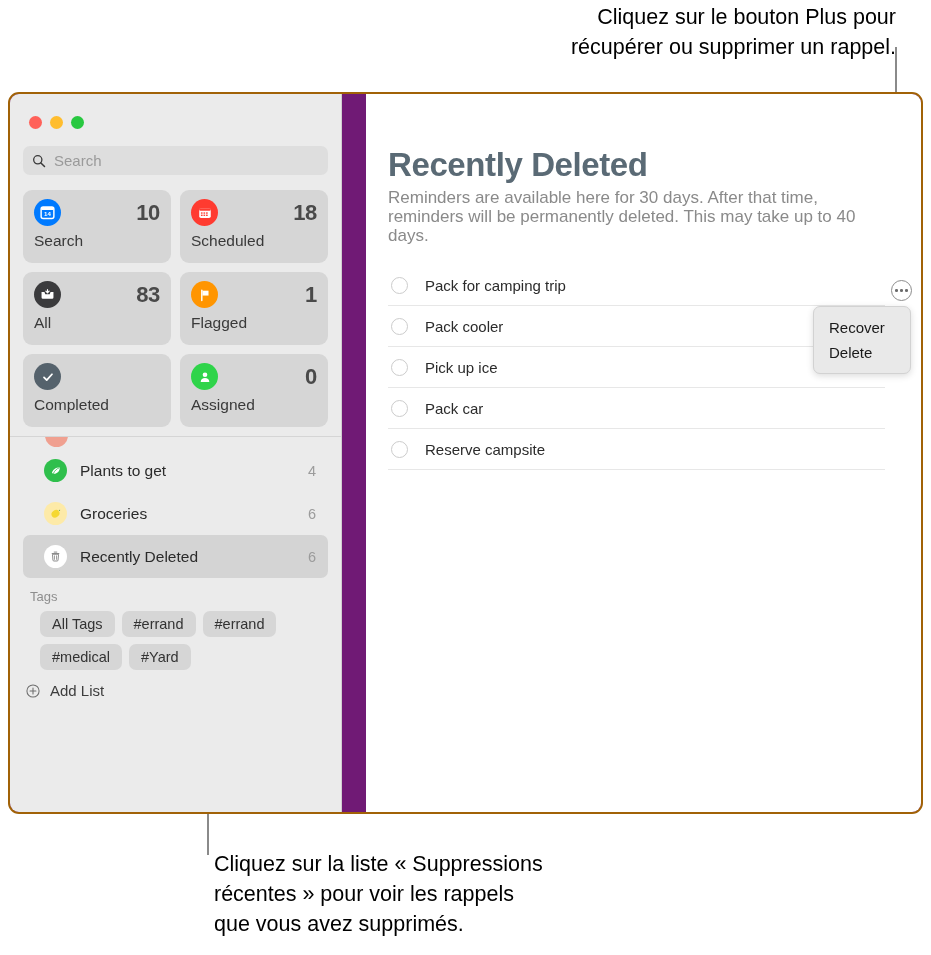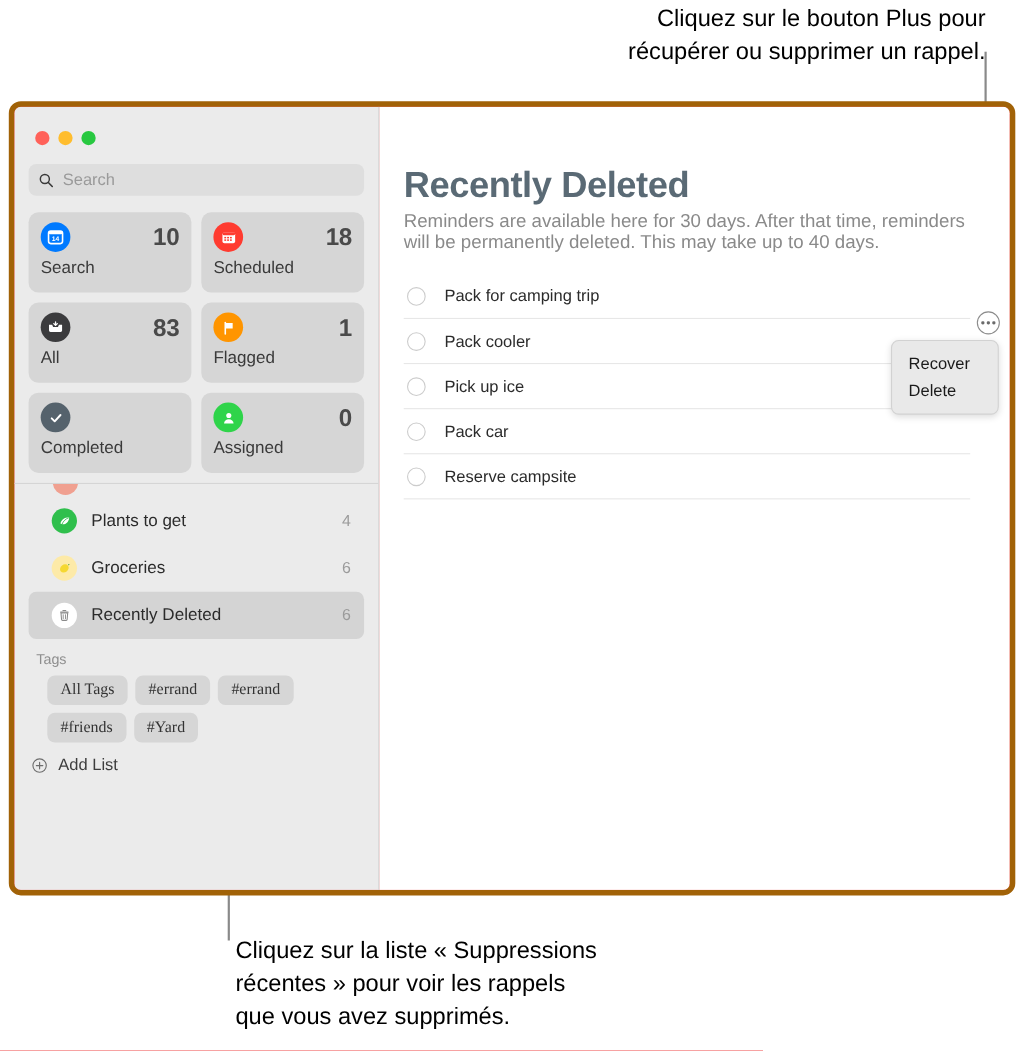--- a/index.html
+++ b/index.html
@@ -40,25 +40,26 @@
   #callout-line-top   { left: 895px; top: 47px;  height: 233px; }
   #callout-line-bottom{ left: 207px; top: 648px; height: 207px; }
 
   
   #app-window {
     position: absolute;
     left: 8px;
     top: 92px;
     width: 915px;
     height: 722px;
-    background: #ef4444;
-    border: 5px solid #a16207;
+    background: #701a75;
+    border: 2px solid #a16207;
     border-radius: 11px;
     overflow: hidden;
     display: flex;
+    gap: 24px;
   }
 
   
   #sidebar {
     width: 332px;
     height: 100%;
     background: #ebebeb;
     border-right: 1px solid #cfcfcf;
     display: flex;
     flex-direction: column;
@@ -189,21 +190,20 @@
     flex-wrap: wrap;
     gap: 7px;
     margin-left: 10px;
   }
   .tag-chip {
     background: #d6d6d6;
     border-radius: 7px;
     padding: 5px 12px;
     font-size: 14.5px;
     color: #333333;
-    font-family: Liberation Serif, serif;
   }
 
   #add-list-row {
     display: flex;
     align-items: center;
     gap: 9px;
     padding: 12px 0 0 15px;
     margin-bottom: 14px;
   }
   #add-list-label {
@@ -445,21 +445,21 @@
         <span class="list-name">Recently Deleted</span>
         <span class="list-count">6</span>
       </div>
 
       <div id="tags-section">
         <div id="tags-header">Tags</div>
         <div id="tags-list">
           <span class="tag-chip">All Tags</span>
           <span class="tag-chip">#errand</span>
           <span class="tag-chip">#errand</span>
-          <span class="tag-chip">#friends</span>
+          <span class="tag-chip">#medical</span>
           <span class="tag-chip">#Yard</span>
         </div>
       </div>
 
       <div id="add-list-row">
         <svg width="16" height="16" viewBox="0 0 20 20">
           <circle cx="10" cy="10" r="7.6" fill="none" stroke="#6e6e6e" stroke-width="1.3"></circle>
           <path d="M10 6.3v7.4M6.3 10h7.4" stroke="#6e6e6e" stroke-width="1.3" stroke-linecap="round"></path>
         </svg>
         <span id="add-list-label">Add List</span>

